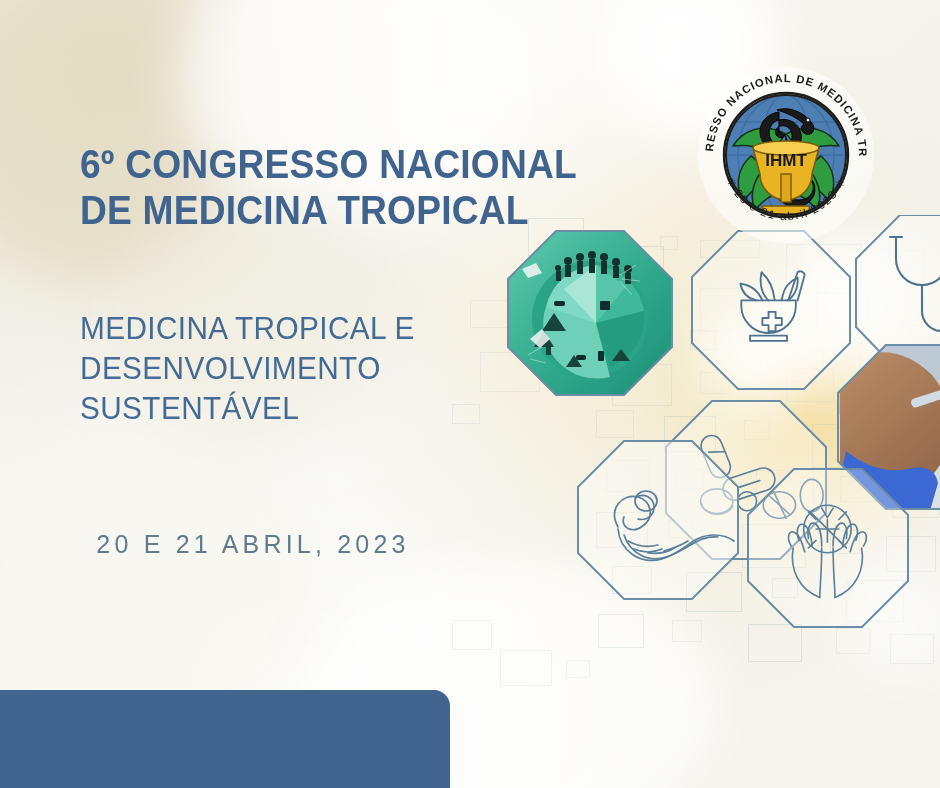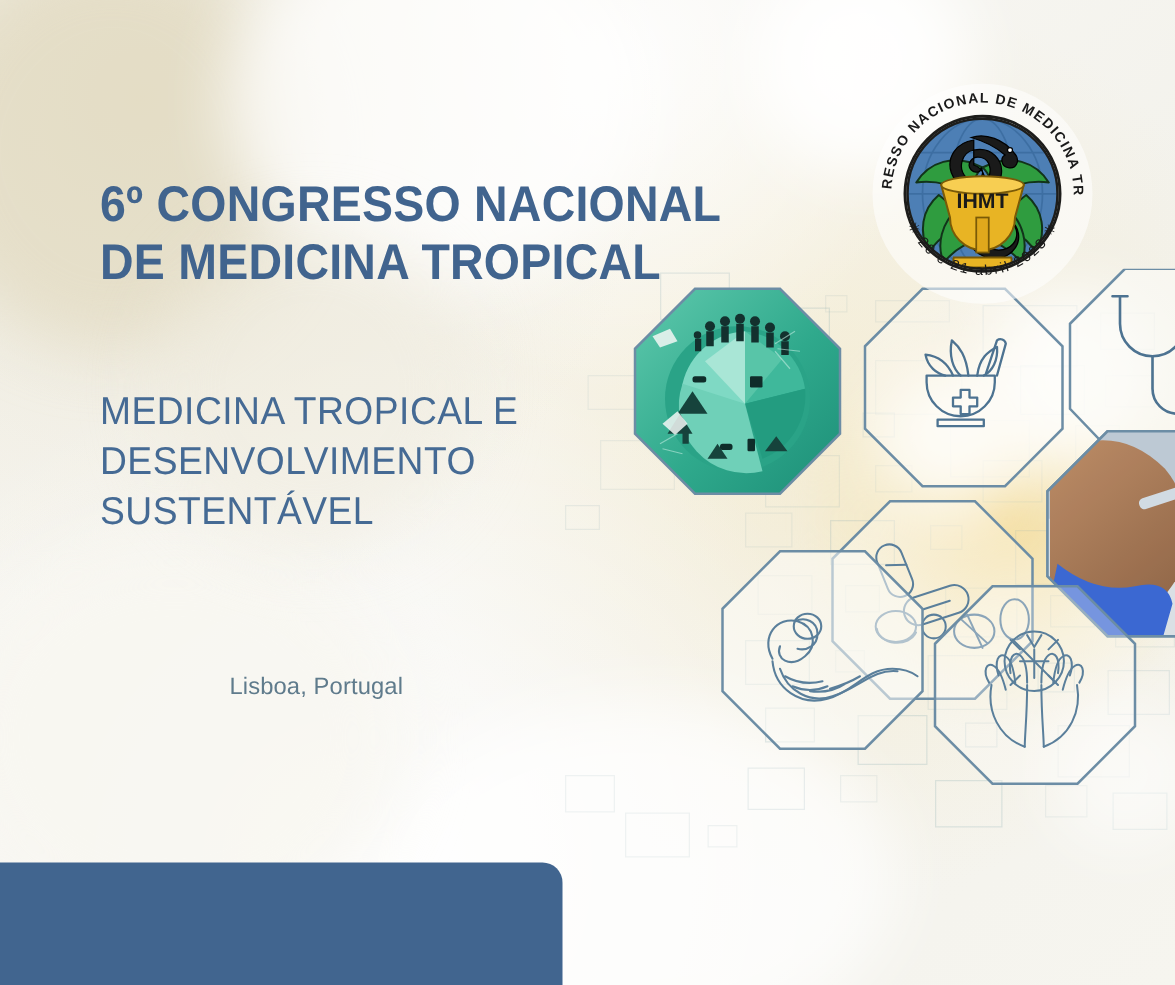--- a/index.html
+++ b/index.html
@@ -401,18 +401,18 @@
   </div>
 
   <div class="textcol">
     <div class="title">6º CONGRESSO NACIONAL
 DE MEDICINA TROPICAL</div>
     <div class="subtitle">MEDICINA TROPICAL E
 DESENVOLVIMENTO
 SUSTENTÁVEL</div>
 
     <div class="dateblock">
-      <div class="city-line">Lisboa, Portugal</div>
+      <div class="date-line">20 E 21 ABRIL, 2023</div>
     </div>
   </div>
 
   <div class="bluebar"></div>
 </div>
 
 </body></html>

